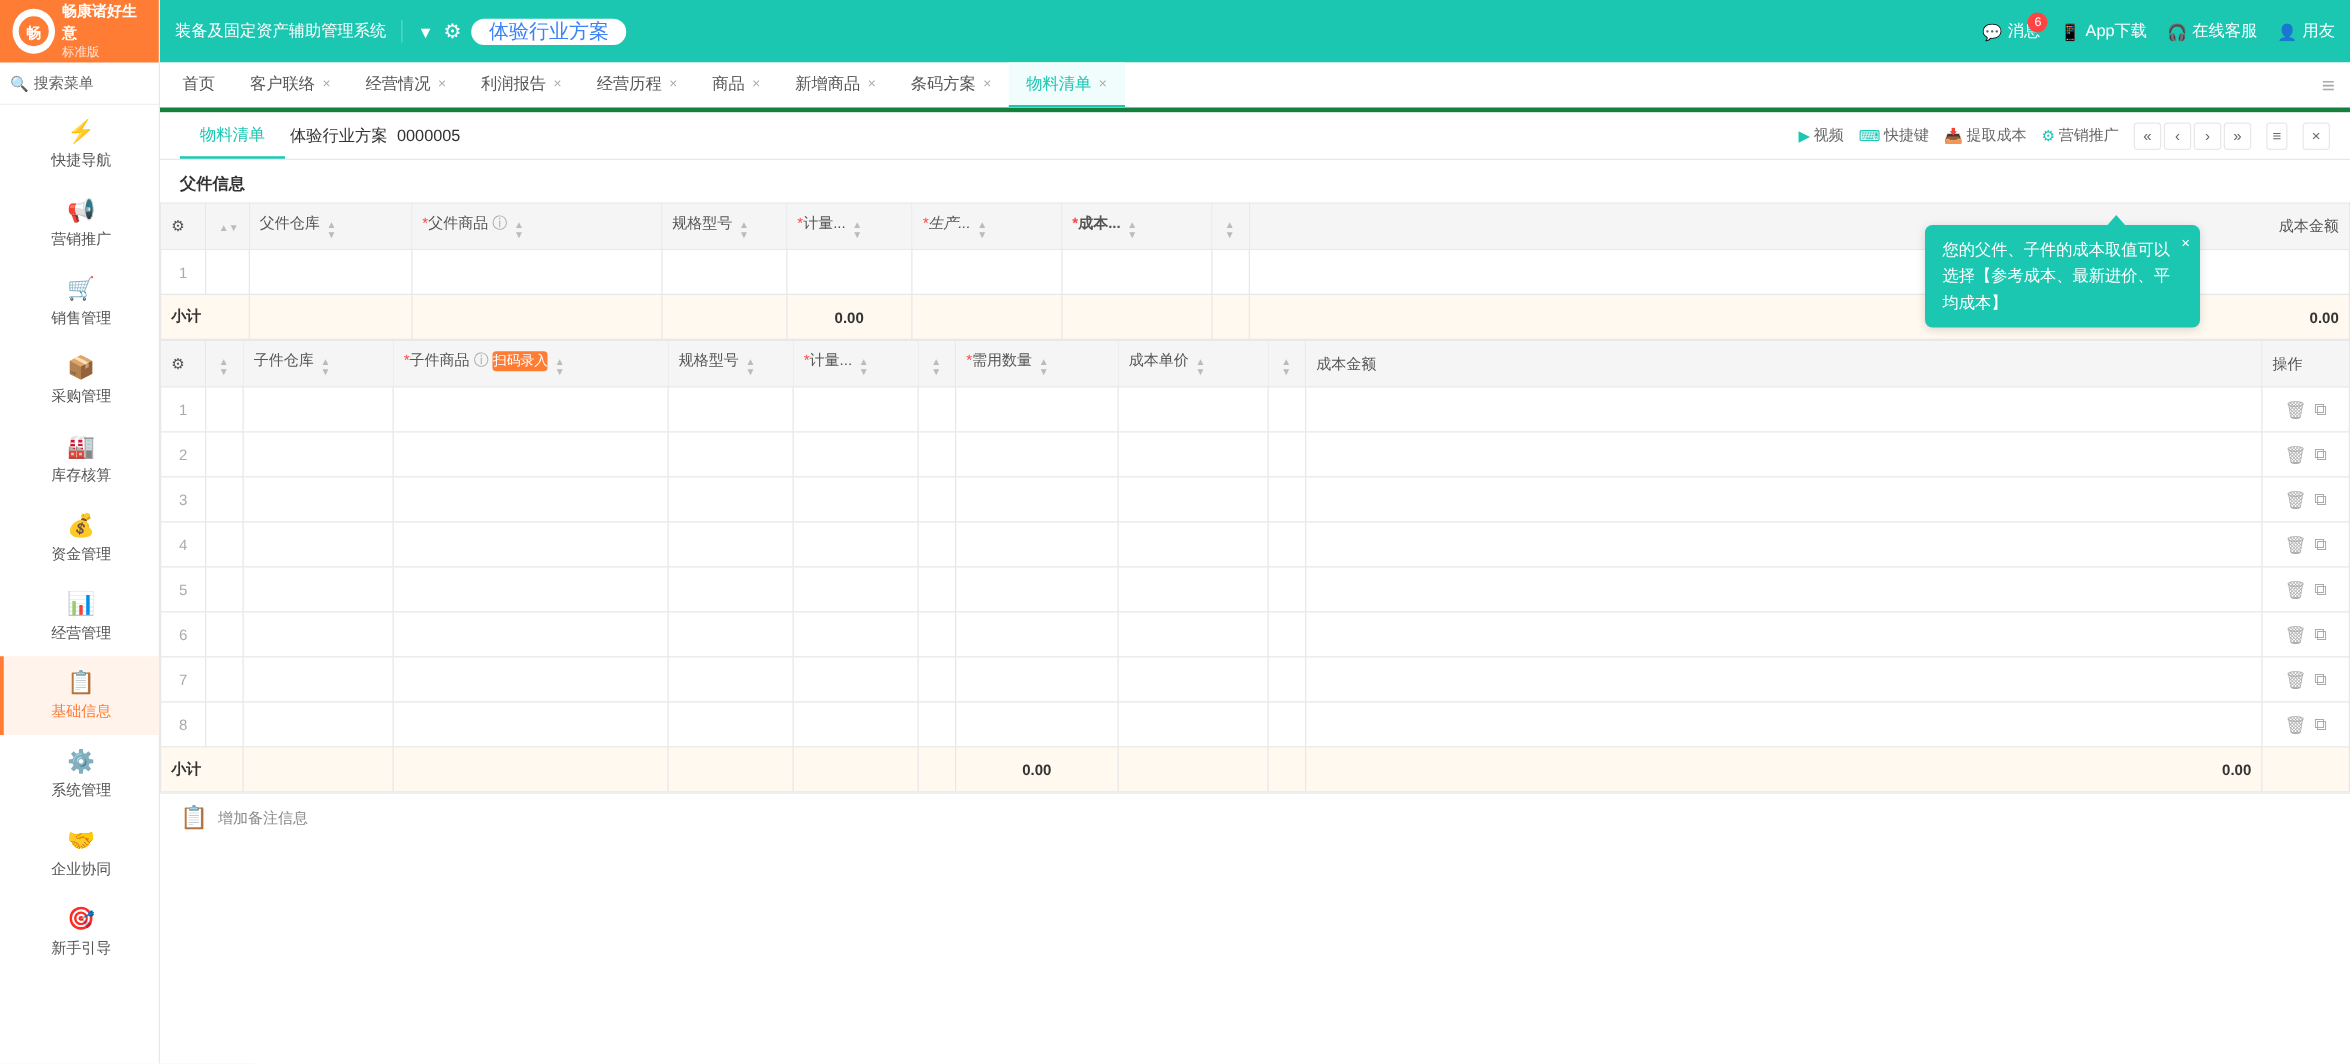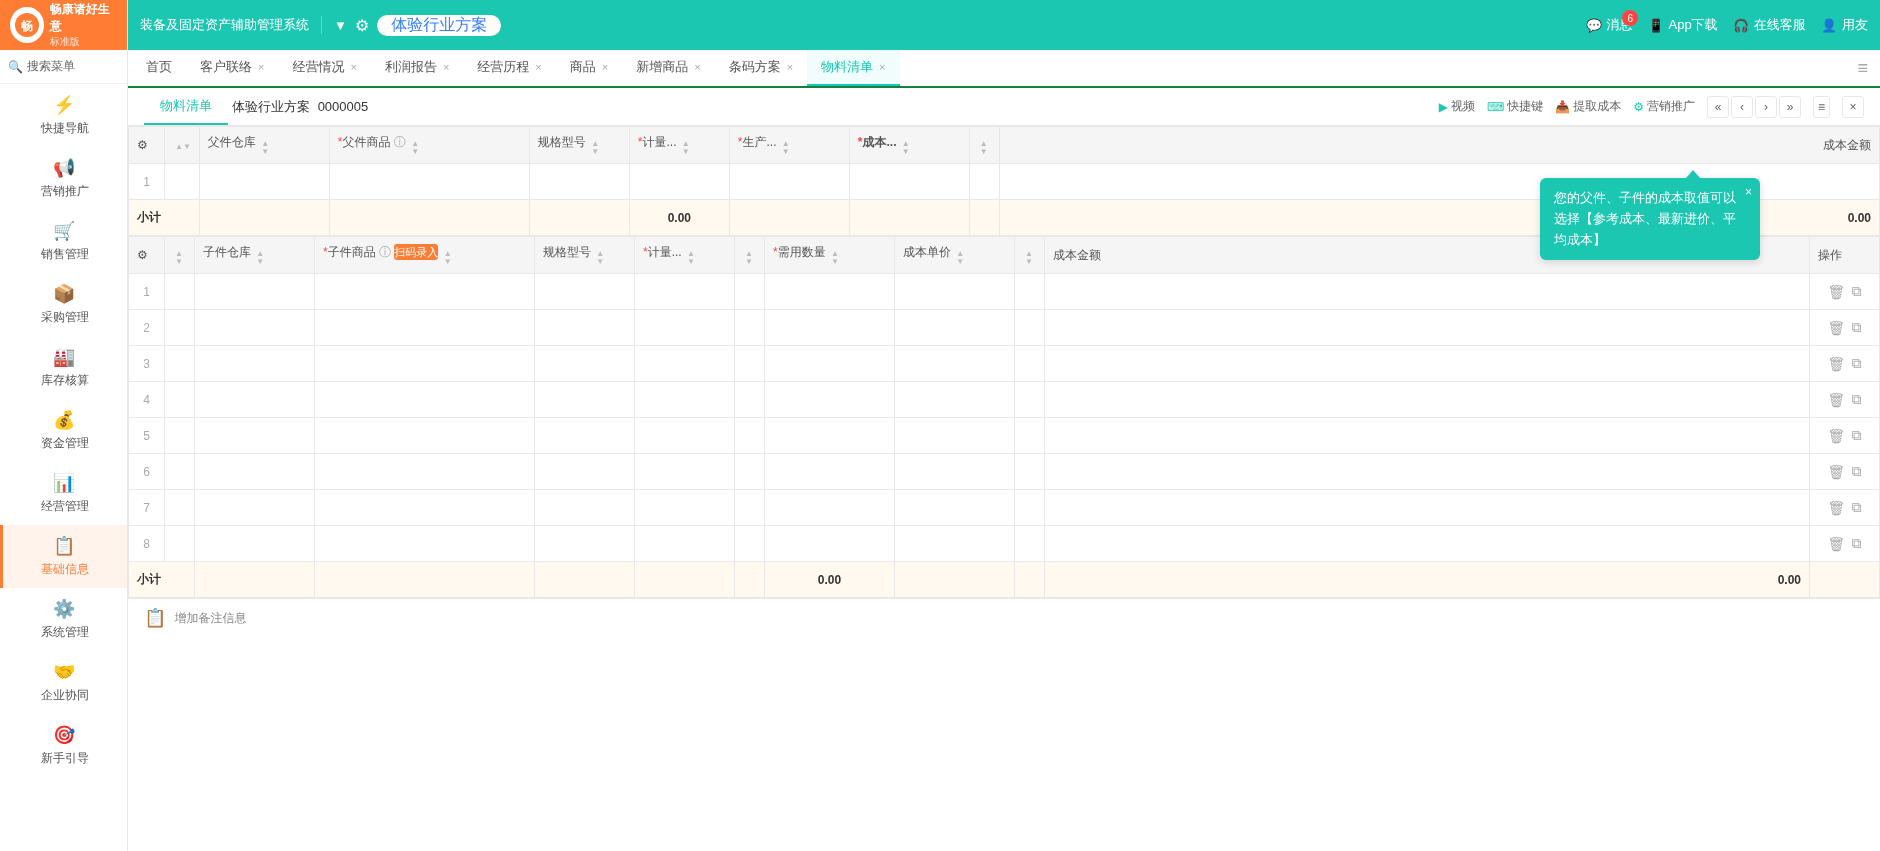--- a/index.html
+++ b/index.html
@@ -21,21 +21,21 @@
     .topbar { background: #1cc7b2; display: flex; align-items: center; padding: 0 12px; height: 50px; gap: 0; flex-shrink: 0; }
     .system-title { color: #fff; font-size: 13px; padding: 0 12px 0 0; border-right: 1px solid rgba(255,255,255,0.3); margin-right: 8px; white-space: nowrap; }
     .system-title-arrow { color: #fff; margin-left: 4px; }
     .settings-btn { color: #fff; margin-right: 8px; font-size: 16px; cursor: pointer; }
     .trial-btn { background: #fff; color: #3b82f6; border: none; padding: 0 14px; border-radius: 14px; font-size: 16px; cursor: pointer; white-space: nowrap; }
     .topbar-right { margin-left: auto; display: flex; align-items: center; gap: 16px; color: #fff; font-size: 13px; }
     .topbar-right-item { display: flex; align-items: center; gap: 4px; cursor: pointer; position: relative; }
     .badge { background: #ff4444; color: #fff; border-radius: 50%; width: 16px; height: 16px; font-size: 10px; display: flex; align-items: center; justify-content: center; position: absolute; top: -6px; right: -6px; }
 
     
-    .tabbar { background: #fff; border-bottom: 2px solid #15803d; display: flex; align-items: center; flex-shrink: 0; padding: 0 4px; min-height: 38px; }
+    .tabbar { background: #fff; border-bottom: 4px solid #15803d; display: flex; align-items: center; flex-shrink: 0; padding: 0 4px; min-height: 38px; }
     .tab { display: flex; align-items: center; padding: 8px 14px; font-size: 13px; color: #555; cursor: pointer; border-bottom: 2px solid transparent; white-space: nowrap; gap: 6px; }
     .tab.active { color: #1cc7b2; border-bottom: 2px solid #1cc7b2; font-weight: 500; background: #f0fdfc; }
     .tab .close { font-size: 11px; color: #aaa; cursor: pointer; }
     .tab-close-all { margin-left: auto; color: #aaa; font-size:18px; cursor: pointer; padding: 0 8px; }
 
     
     .content { flex: 1; overflow: auto; padding: 0; background: #fff; }
 
     
     .sub-tabbar { display: flex; align-items: center; padding: 0 16px; border-bottom: 1px solid #e8e8e8; height: 38px; gap: 0; background: #fff; }
@@ -250,20 +250,21 @@
           <div class="nav-arrow">×</div>
         </div>
       </div>
 
       <div class="tooltip-box">
         <span class="tooltip-close">×</span>
         <span>您的父件、子件的成本取值可以选择【参考成本、最新进价、平均成本】</span>
       </div>
 
       <div class="section">
+        <div class="section-title">父件信息</div>
         <table class="data-table">
           <thead>
             <tr>
               <th style="width:36px;">
                 <span>⚙</span>
               </th>
               <th style="width:30px;">
                 <span class="sort-arrows">▲▼</span>
               </th>
               <th style="width:130px;">
@@ -288,21 +289,21 @@
                     <span>▼</span>
                   </span>
               </th>
               <th style="width:100px;">
                 <span class="required">*</span>计量...
                 <span class="sort-arrows">
                     <span>▲</span>
                     <span>▼</span>
                   </span>
               </th>
-              <th style="width:120px;">
+              <th style="width:120px;font-style:italic;">
                 <span class="required">*</span>生产...
                 <span class="sort-arrows">
                     <span>▲</span>
                     <span>▼</span>
                   </span>
               </th>
               <th style="width:120px;font-weight:bold;">
                 <span class="required">*</span>成本...
                 <span class="sort-arrows">
                     <span>▲</span>

